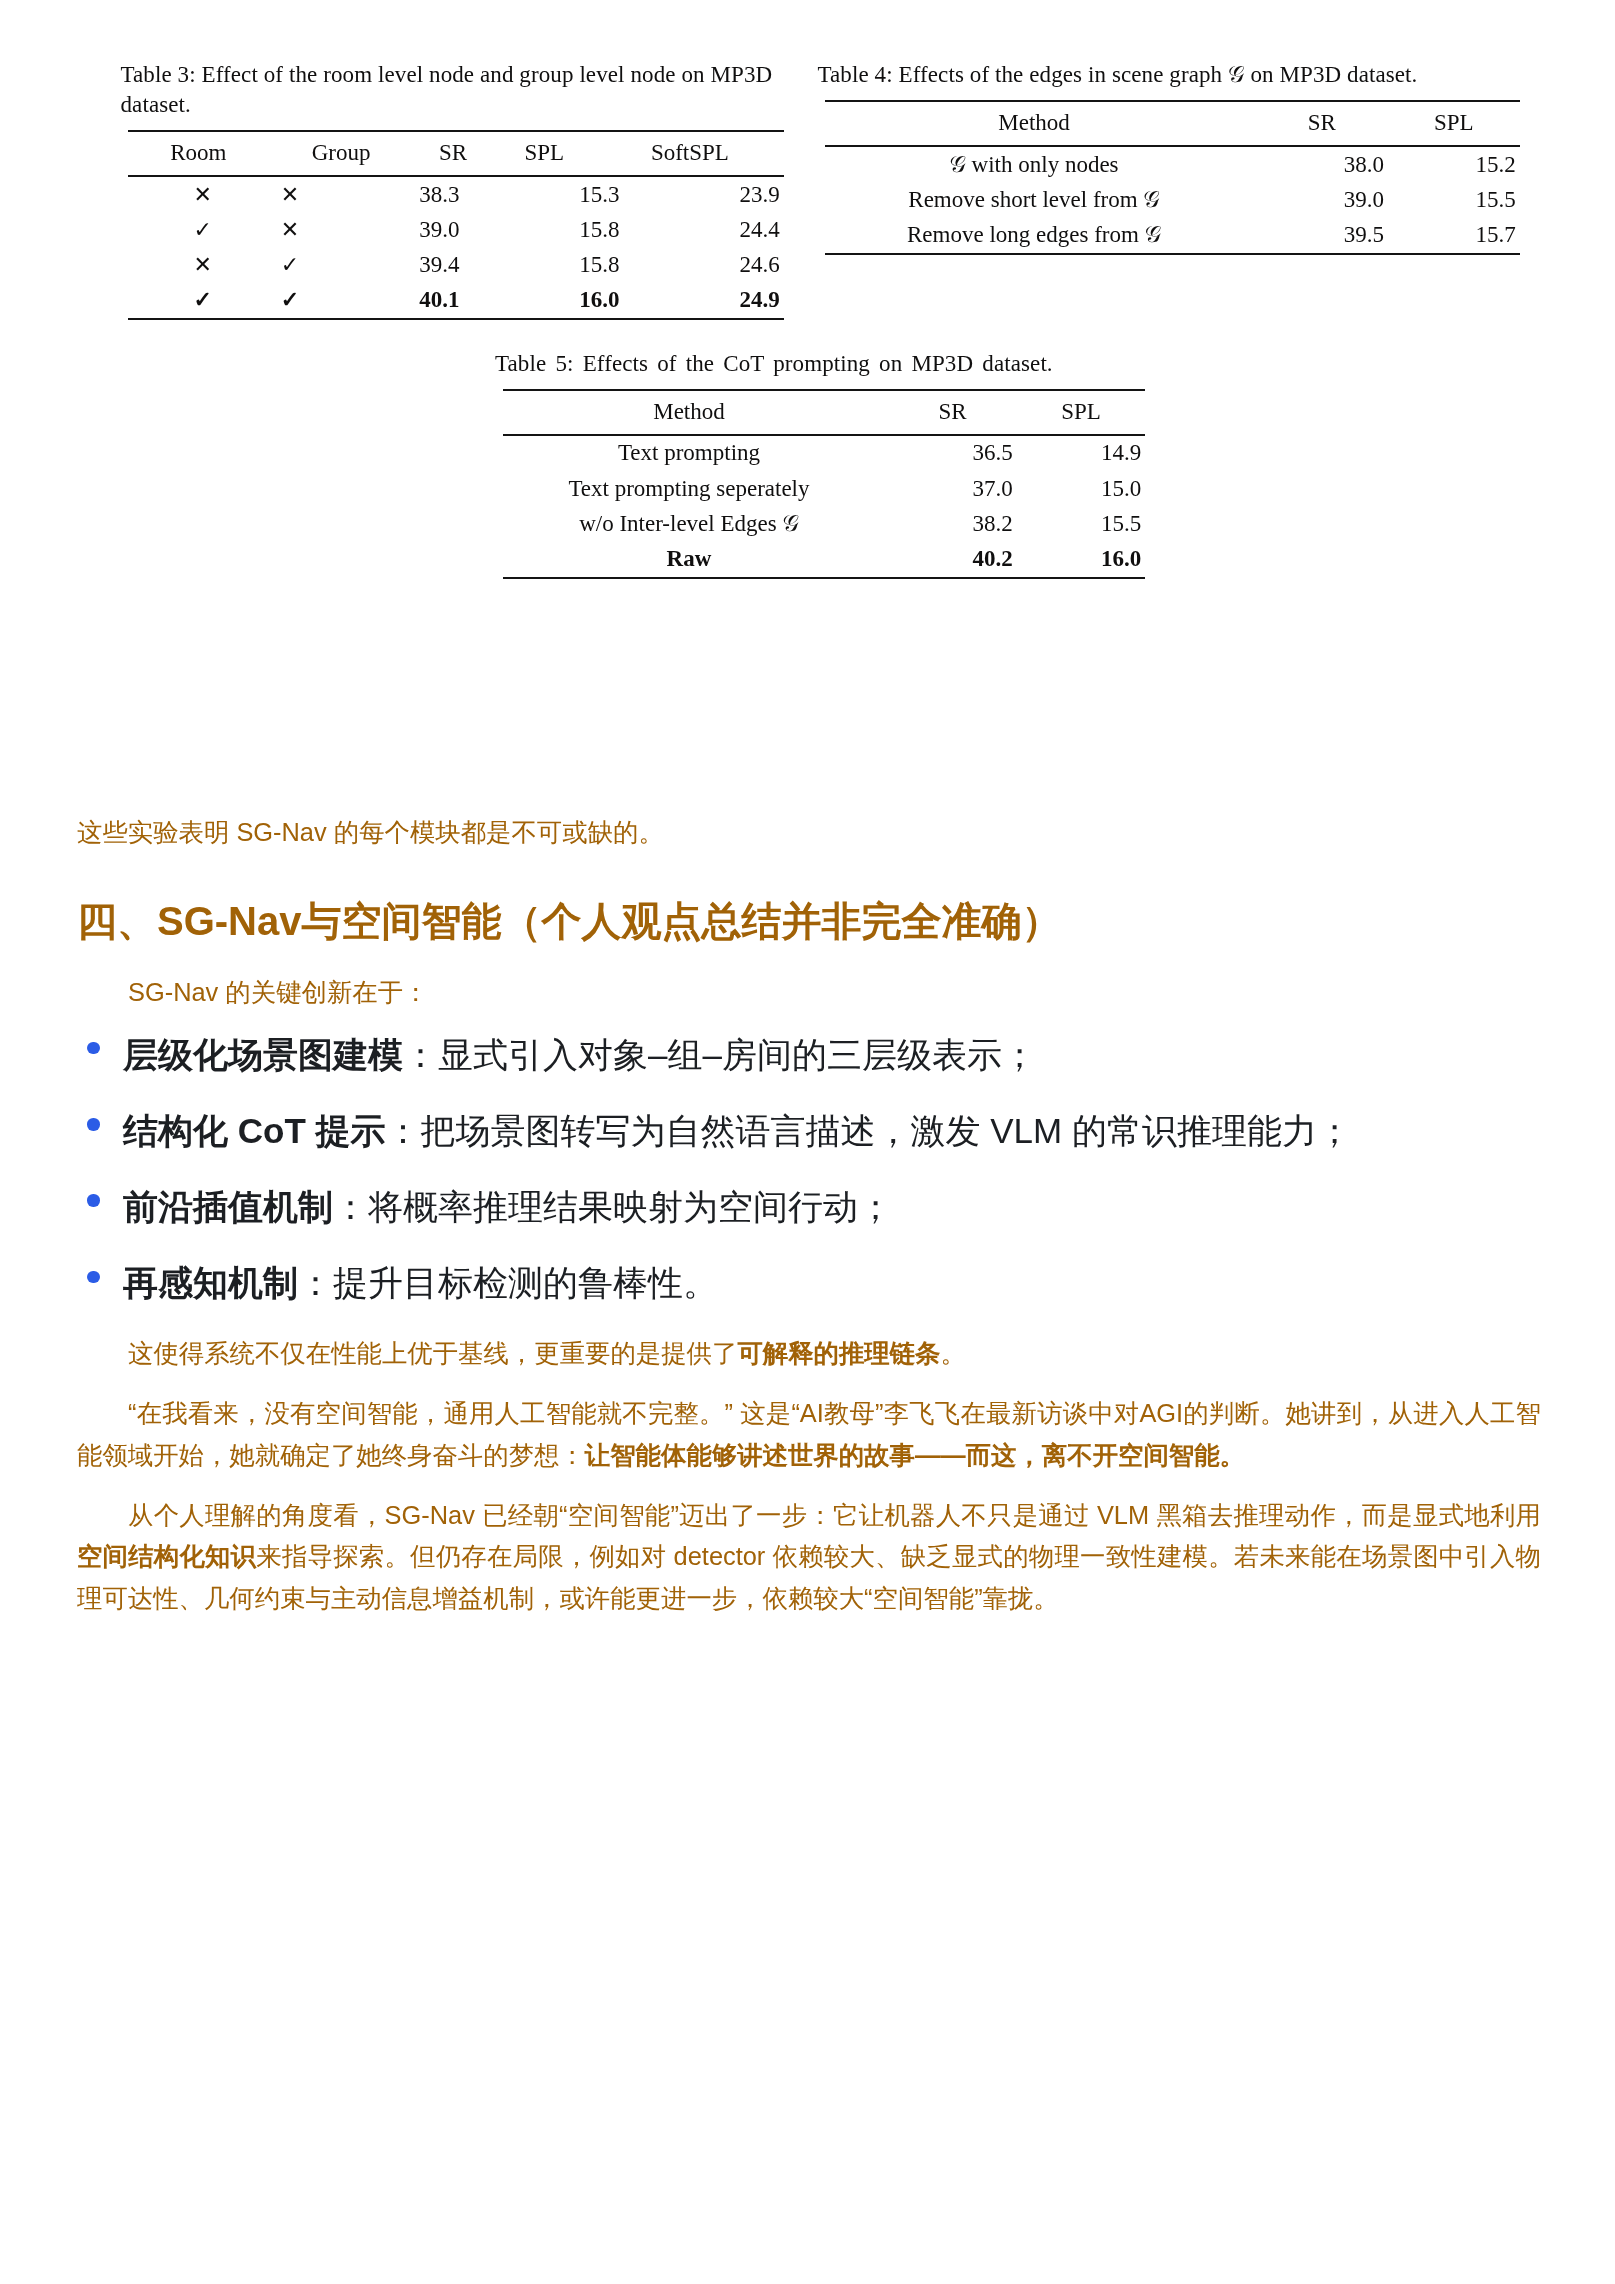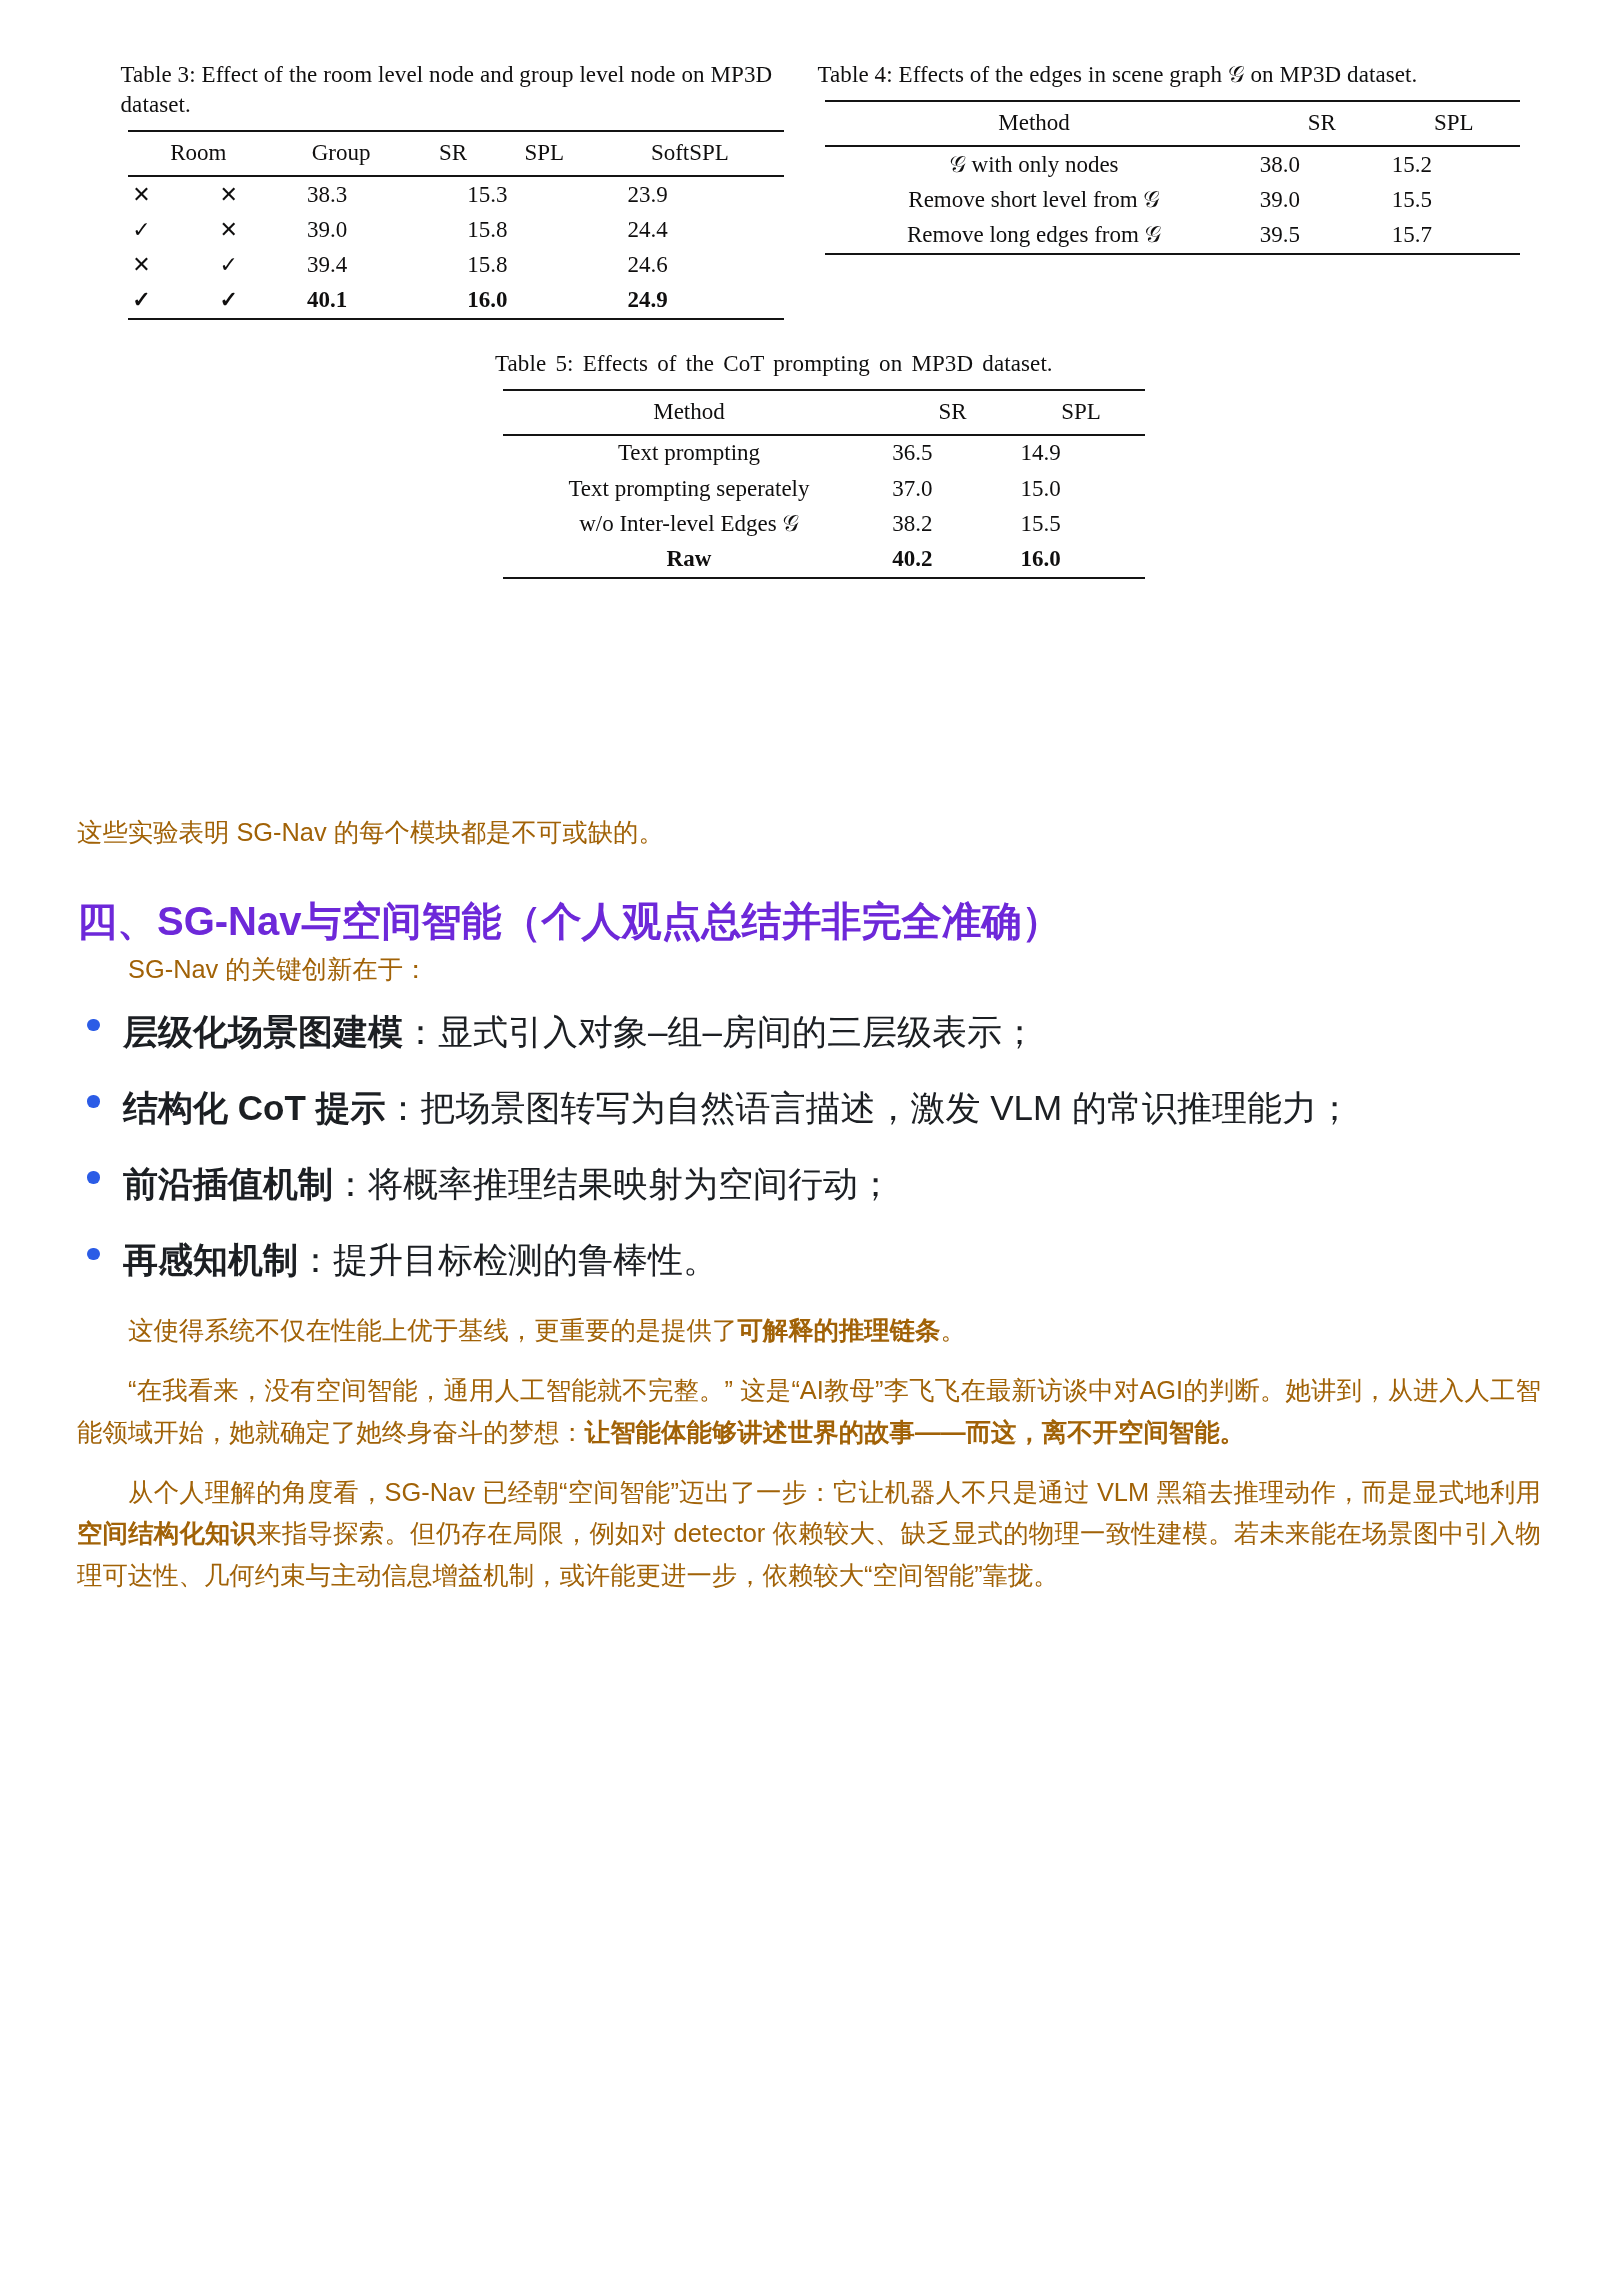--- a/index.html
+++ b/index.html
@@ -31,21 +31,21 @@
   .tbl-wrap { margin-top:10.4px; padding:0 7.8px; }
   table.paper {
     border-collapse:collapse; width:100%;
     font-size:23px;
     font-family:"Liberation Serif","DejaVu Serif",serif;
   }
   table.paper thead th {
     font-weight:400; padding:7.8px 3.9px 9px 3.9px; text-align:center; white-space:nowrap;
   }
   table.paper tbody td {
-    padding:4.6px 3.9px; text-align:left; white-space:nowrap; font-weight:400;
+    padding:4.6px 3.9px; text-align:right; white-space:nowrap; font-weight:400;
   }
   table.paper tbody tr.bold td { font-weight:700; }
   .hr-d { height:0; border:0; border-top:2.6px solid #141414; margin:0; }
   .hr-s { height:0; border:0; border-top:2px solid #141414; margin:0; }
   td.methodcell { text-align:center !important; }
   .t4 table.paper td.methodcell, .t5 table.paper td.methodcell { padding-right:17px; }
   .t4 table.paper th.methodhead, .t5 table.paper th.methodhead { padding-right:17px; }
   .chk { font-size:22px; line-height:1; }
 
   
@@ -59,22 +59,22 @@
     text-align:justify;
     font-family:"Liberation Sans","DejaVu Sans",sans-serif;
   }
   .para.indent { text-indent:51px; }
   b, .b { font-weight:700; }
 
   h2.sec-title {
     font-size:40px;
     font-weight:700;
     line-height:1.25;
-    margin:43px 0 3px 0;
-    color:#6d28d9;
+    margin:43px 0 26px 0;
+    color:#a16207;
     letter-spacing:0px;
     font-family:"Liberation Sans","DejaVu Sans",sans-serif;
   }
 
   ul.bullets { list-style:none; margin:14.3px 0 0 0; padding:0; }
   ul.bullets li {
     position:relative;
     padding-left:46px;
     font-size:35px;
     line-height:1.55;

